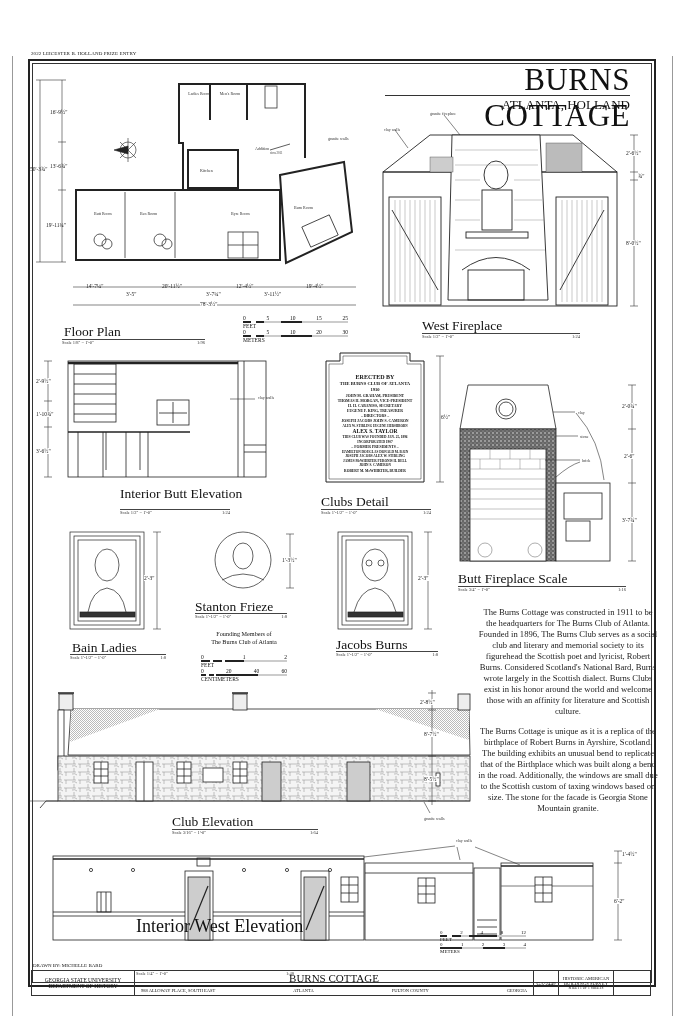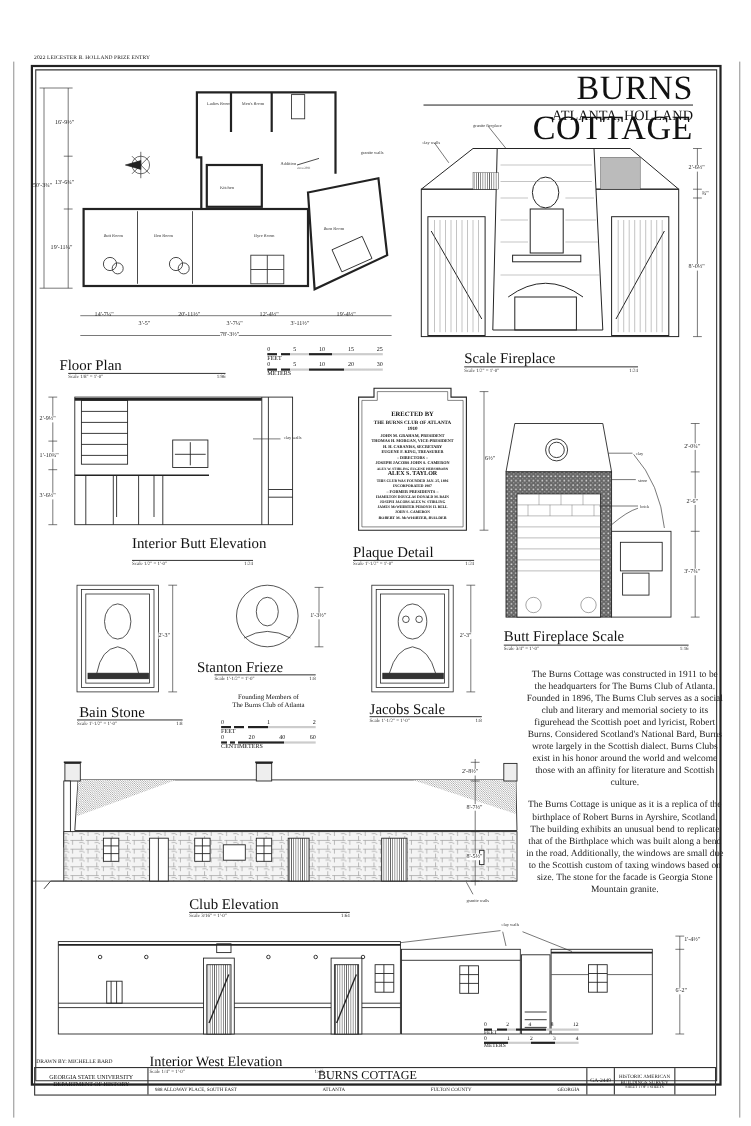--- a/index.html
+++ b/index.html
@@ -102,21 +102,21 @@
 <div class="abs lbl-tiny" style="left:216px;top:91px;width:28px;text-align:center">Men's Room</div>
 <div class="abs lbl-tiny" style="left:255px;top:146px">Addition</div>
 <div class="abs lbl-tiny" style="left:270px;top:151px;font-size:3px">circa 2011</div>
 <div class="abs lbl-tiny" style="left:200px;top:168px">Kitchen</div>
 <div class="abs lbl-tiny" style="left:94px;top:211px">Butt Room</div>
 <div class="abs lbl-tiny" style="left:140px;top:211px">Ben Room</div>
 <div class="abs lbl-tiny" style="left:231px;top:211px">Byre Room</div>
 <div class="abs lbl-tiny" style="left:294px;top:205px">Burn Room</div>
 <div class="abs lbl-tiny" style="left:328px;top:136px">granite walls</div>
 
-<div class="abs dwg-title" style="left:54px;top:324px">Floor Plan</div>
+<div class="abs dwg-title" style="left:64px;top:324px">Floor Plan</div>
 <div class="abs dwg-rule" style="left:62px;top:339px;width:143px"></div>
 <div class="abs dwg-scale" style="left:62px;top:340px;width:143px">
   <span>Scale 1/8" = 1'-0"</span>
   <span>1:96</span>
 </div>
 <div class="abs scalebar" style="left:243px;top:315px;width:110px">
   <div style="display:flex;justify-content:space-between;width:105px">
     <span>0</span>
     <span>5</span>
     <span>10</span>
@@ -197,21 +197,21 @@
     <line x1="444" y1="115" x2="460" y2="135"></line>
     <line x1="395" y1="130" x2="408" y2="148"></line>
   </g>
 </svg>
 <div class="abs lbl-tiny" style="left:430px;top:111px">granite fireplace</div>
 <div class="abs lbl-tiny" style="left:384px;top:127px">clay walls</div>
 <div class="abs dim" style="left:626px;top:150px;background:#fff">2'-6½"</div>
 <div class="abs dim" style="left:638px;top:173px">¾"</div>
 <div class="abs dim" style="left:626px;top:240px;background:#fff">8'-0½"</div>
 
-<div class="abs dwg-title" style="left:422px;top:318px">Scale Fireplace</div>
+<div class="abs dwg-title" style="left:422px;top:318px">West Fireplace</div>
 <div class="abs dwg-rule" style="left:422px;top:333px;width:158px"></div>
 <div class="abs dwg-scale" style="left:422px;top:334px;width:158px">
   <span>Scale 1/2" = 1'-0"</span>
   <span>1:24</span>
 </div>
 </div>
 
 <div>
 <svg class="abs" style="left:0;top:0" width="683" height="1024">
   <g fill="none" stroke="#222" stroke-width="0.8">
@@ -286,21 +286,21 @@
   <div style="font-size:3.4px;line-height:4.5px">INCORPORATED 1907</div>
   <div style="font-size:3.8px;line-height:5px">– FORMER PRESIDENTS –</div>
   <div style="font-size:3.4px;line-height:4.6px">HAMILTON DOUGLAS  DONALD M. BAIN</div>
   <div style="font-size:3.4px;line-height:4.6px">JOSEPH JACOBS  ALEX W. STIRLING</div>
   <div style="font-size:3.4px;line-height:4.6px">JAMES McWHIRTER  PERONIS H. BELL</div>
   <div style="font-size:3.4px;line-height:4.6px">JOHN S. CAMERON</div>
   <div style="font-size:3.6px;line-height:6px">ROBERT M. McWHIRTER,  BUILDER</div>
 </div>
 <div class="abs dim" style="left:441px;top:414px">6½"</div>
 
-<div class="abs dwg-title" style="left:321px;top:494px">Plaque Detail</div>
+<div class="abs dwg-title" style="left:321px;top:494px">Clubs Detail</div>
 <div class="abs dwg-rule" style="left:321px;top:509px;width:110px"></div>
 <div class="abs dwg-scale" style="left:321px;top:510px;width:110px">
   <span>Scale 1'-1/2" = 1'-0"</span>
   <span>1:24</span>
 </div>
 </div>
 
 <div>
 <svg class="abs" style="left:0;top:0" width="683" height="1024">
   <defs>
@@ -403,28 +403,28 @@
         <line x1="286" y1="588" x2="294" y2="588"></line>
     <line x1="428" y1="532" x2="428" y2="629"></line>
         <line x1="424" y1="532" x2="432" y2="532"></line>
         <line x1="424" y1="629" x2="432" y2="629"></line>
   </g>
 </svg>
 <div class="abs dim" style="left:144px;top:575px;background:#fff">2'-3"</div>
 <div class="abs dim" style="left:282px;top:557px;background:#fff">1'-3½"</div>
 <div class="abs dim" style="left:418px;top:575px;background:#fff">2'-3"</div>
 
-<div class="abs dwg-title" style="left:72px;top:640px">Bain Stone</div>
+<div class="abs dwg-title" style="left:72px;top:640px">Bain Ladies</div>
 <div class="abs dwg-rule" style="left:70px;top:654px;width:96px"></div>
 <div class="abs dwg-scale" style="left:70px;top:655px;width:96px">
   <span>Scale 1'-1/2" = 1'-0"</span>
   <span>1:8</span>
 </div>
 
-<div class="abs dwg-title" style="left:179px;top:599px">Stanton Frieze</div>
+<div class="abs dwg-title" style="left:195px;top:599px">Stanton Frieze</div>
 <div class="abs dwg-rule" style="left:195px;top:613px;width:92px"></div>
 <div class="abs dwg-scale" style="left:195px;top:614px;width:92px">
   <span>Scale 1'-1/2" = 1'-0"</span>
   <span>1:8</span>
 </div>
 
 <div class="abs" style="left:190px;top:630px;width:108px;text-align:center;font-size:6.2px;line-height:8px">
   <div>Founding Members of</div>
   <div>The Burns Club of Atlanta</div>
 </div>
@@ -440,21 +440,21 @@
   <div style="display:flex;justify-content:space-between;width:86px">
     <span>0</span>
     <span>20</span>
     <span>40</span>
     <span>60</span>
   </div>
   <div style="height:2px;width:86px;background:linear-gradient(90deg,#222 0 6%,#fff 6% 9%,#222 9% 15%,#fff 15% 18%,#222 18% 33%,#222 33% 66%,#ccc 66% 100%)"></div>
   <div>CENTIMETERS</div>
 </div>
 
-<div class="abs dwg-title" style="left:336px;top:637px">Jacobs Scale</div>
+<div class="abs dwg-title" style="left:336px;top:637px">Jacobs Burns</div>
 <div class="abs dwg-rule" style="left:336px;top:651px;width:102px"></div>
 <div class="abs dwg-scale" style="left:336px;top:652px;width:102px">
   <span>Scale 1'-1/2" = 1'-0"</span>
   <span>1:8</span>
 </div>
 </div>
 
 <div class="abs para" style="top:607px">The Burns Cottage was constructed in 1911 to be the headquarters for The Burns Club of Atlanta. Founded in 1896, The Burns Club serves as a social club and literary and memorial society to its figurehead the Scottish poet and lyricist, Robert Burns. Considered Scotland's National Bard, Burns wrote largely in the Scottish dialect. Burns Clubs exist in his honor around the world and welcome those with an affinity for literature and Scottish culture.</div>
 <div class="abs para" style="top:726px">The Burns Cottage is unique as it is a replica of the birthplace of Robert Burns in Ayrshire, Scotland. The building exhibits an unusual bend to replicate that of the Birthplace which was built along a bend in the road. Additionally, the windows are small due to the Scottish custom of taxing windows based on size. The stone for the facade is Georgia Stone Mountain granite.</div>
 
@@ -576,21 +576,21 @@
     <line x1="618" y1="851" x2="618" y2="940"></line>
     <line x1="614" y1="851" x2="622" y2="851"></line>
         <line x1="614" y1="863" x2="622" y2="863"></line>
         <line x1="614" y1="940" x2="622" y2="940"></line>
   </g>
 </svg>
 <div class="abs lbl-tiny" style="left:456px;top:838px">clay walls</div>
 <div class="abs dim" style="left:622px;top:851px">1'-4½"</div>
 <div class="abs dim" style="left:614px;top:898px;background:#fff">6'-2"</div>
 
-<div class="abs dwg-title" style="left:136px;top:957px;font-size:13px">Interior West Elevation</div>
+<div class="abs dwg-title" style="left:136px;top:916px;font-size:18px">Interior West Elevation</div>
 <div class="abs dwg-rule" style="left:136px;top:970px;width:158px"></div>
 <div class="abs dwg-scale" style="left:136px;top:971px;width:158px">
   <span>Scale 1/4" = 1'-0"</span>
   <span>1:48</span>
 </div>
 
 <div class="abs scalebar" style="left:440px;top:930px;width:90px;font-size:5px">
   <div style="display:flex;justify-content:space-between;width:86px">
     <span>0</span>
     <span>2</span>

